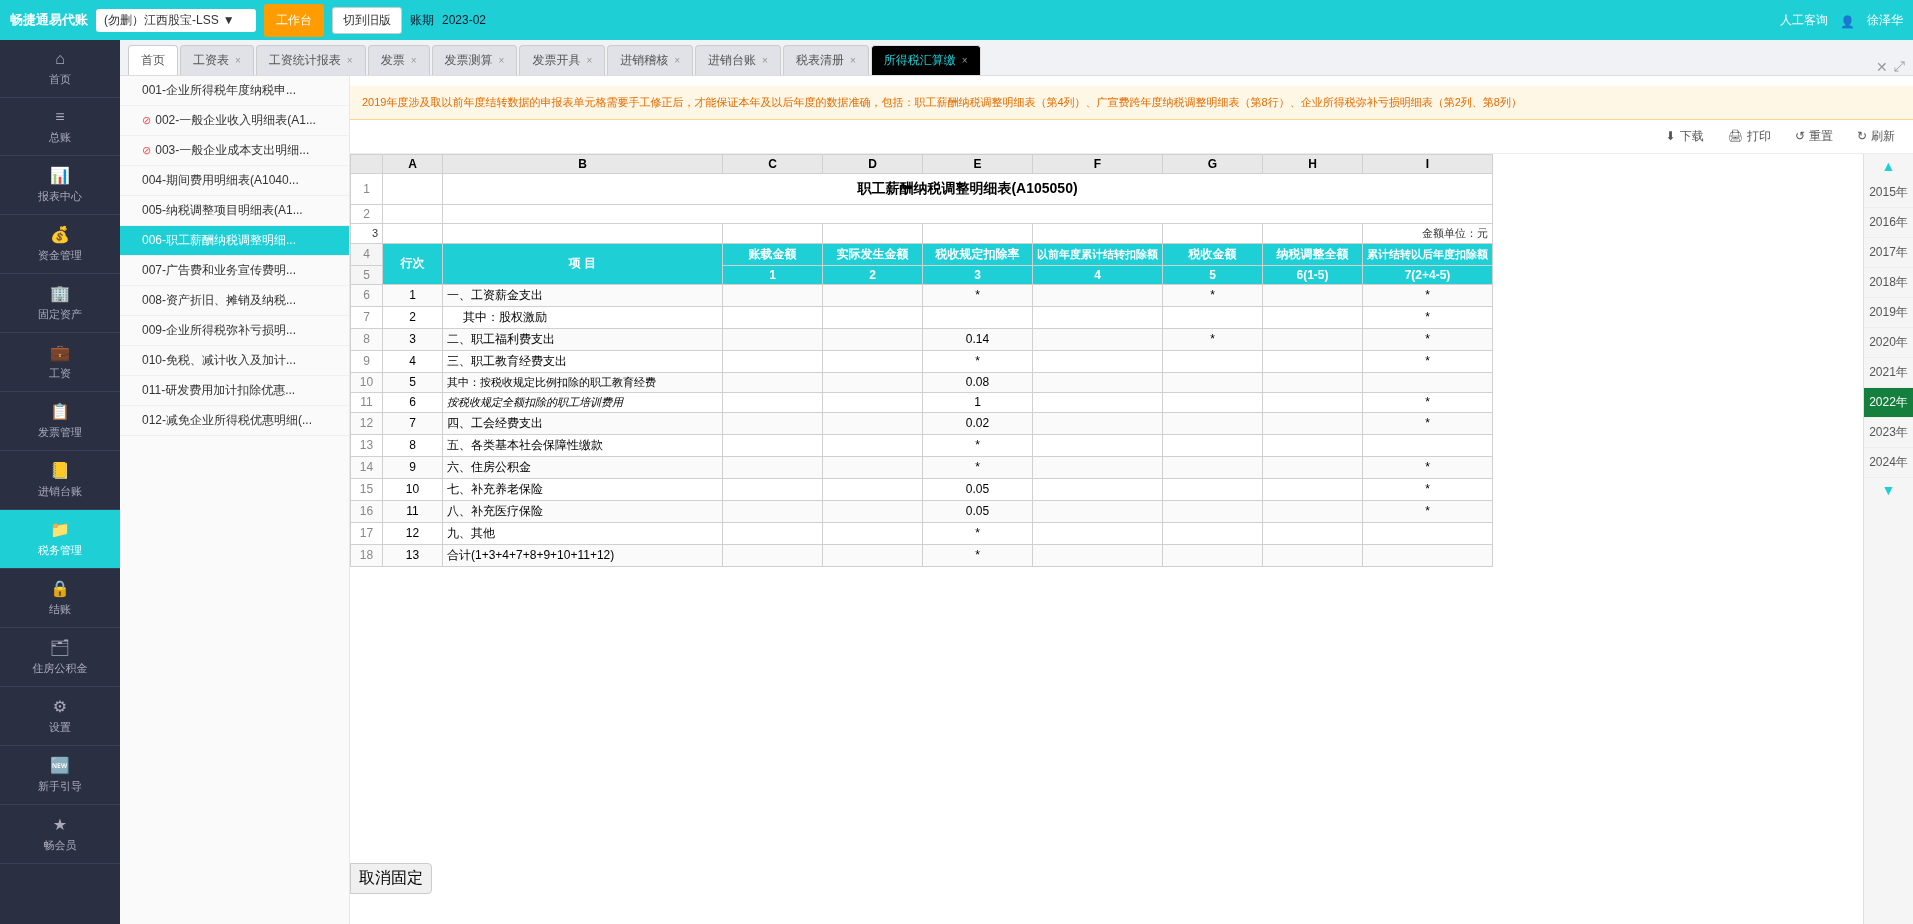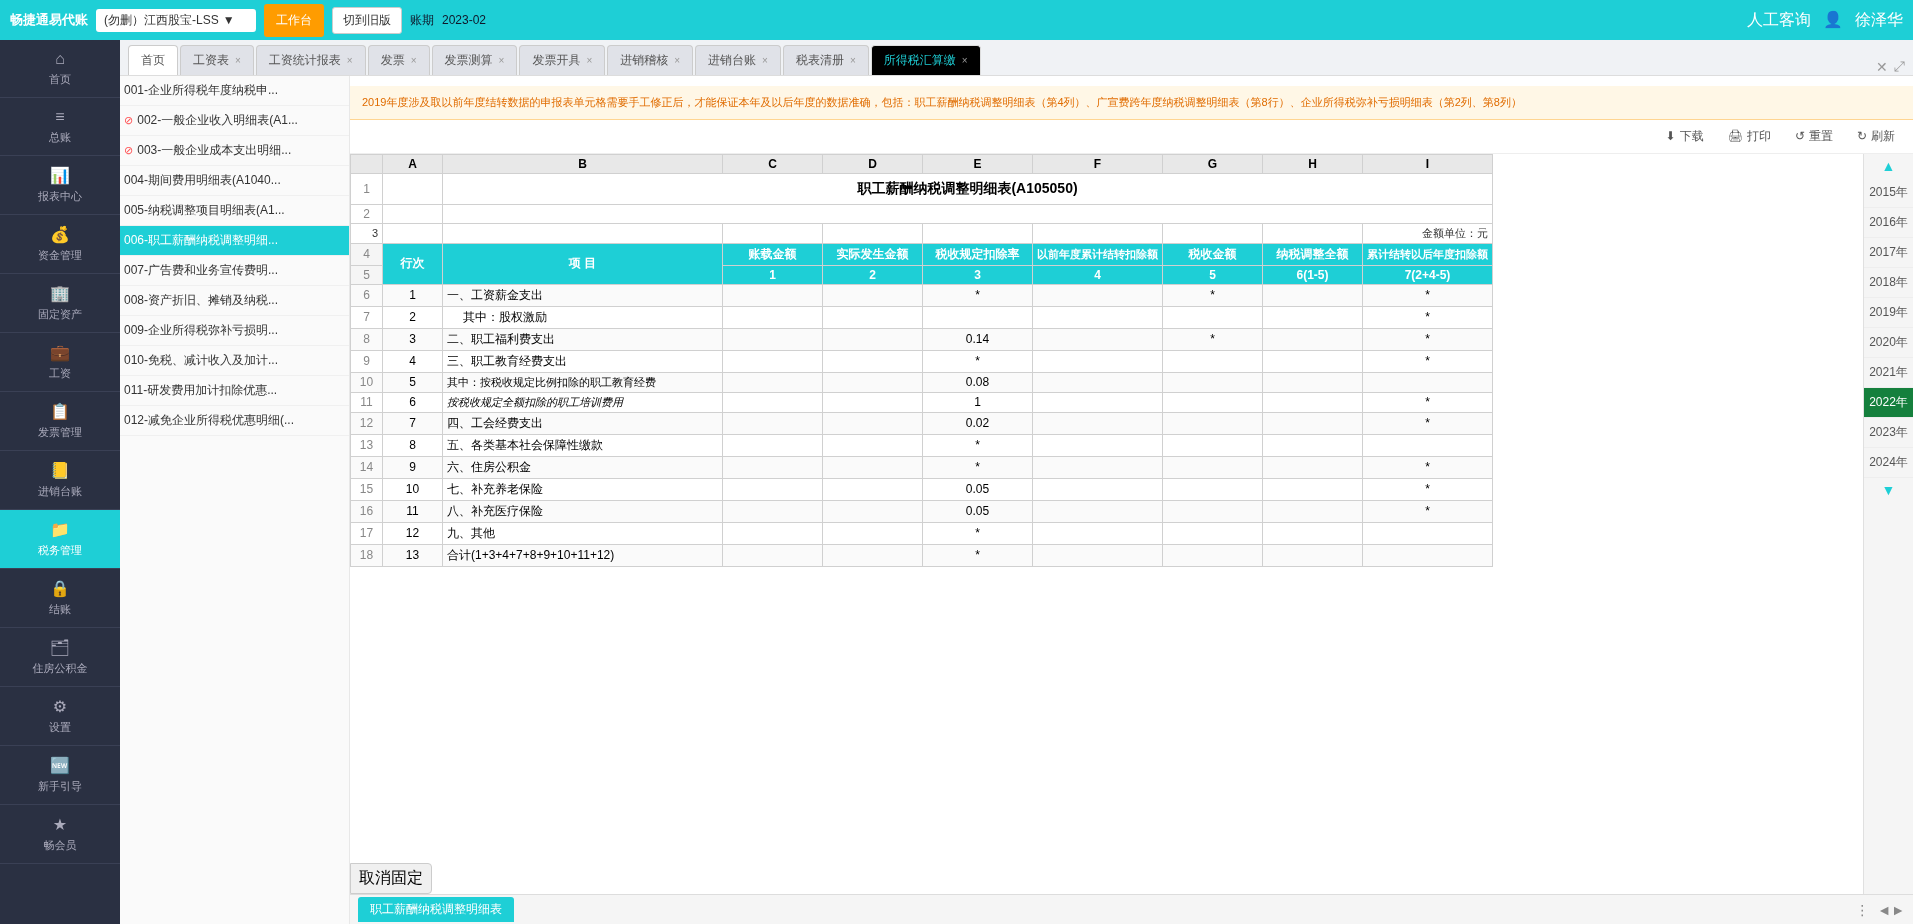--- a/index.html
+++ b/index.html
@@ -21,21 +21,21 @@
     }
     .top-bar-btn {
       background: #ff9c00; color: white; border: none; border-radius: 3px;
       padding: 8px 12px; font-size: 12px; cursor: pointer;
     }
     .top-bar-btn-outline {
       background: white; color: #333; border: 1px solid #ccc; border-radius: 3px;
       padding: 4px 10px; font-size: 12px; cursor: pointer;
     }
     .period-label { color: #0f172a; font-size: 12px; }
-    .top-bar-right { margin-left: auto; display: flex; align-items: flex-start; gap: 12px; color: white; font-size: 16px; }
+    .top-bar-right { margin-left: auto; display: flex; align-items: flex-end; gap: 12px; color: white; font-size: 12px; }
 
     
     .main-layout { display: flex; flex: 1; overflow: hidden; }
 
     
     .sidebar {
       width: 120px; background: #2a3042; display: flex; flex-direction: column;
       flex-shrink: 0; overflow-y: auto;
     }
     .sidebar-item {
@@ -67,21 +67,21 @@
     
     .page-content { flex: 1; overflow: hidden; display: flex; flex-direction: column; background: white; }
 
     
     .sub-layout { display: flex; flex: 1; overflow: hidden; }
     .form-list-panel {
       width: 230px; background: #fafafa; border-right: 1px solid #e8e8e8;
       overflow-y: auto; flex-shrink: 0;
     }
     .form-list-item {
-      padding: 6px 4px; font-size: 12px; cursor: pointer; color: #333;
+      padding: 6px 22px; font-size: 12px; cursor: pointer; color: #333;
       border-bottom: 1px solid #f0f0f0; display: flex; align-items: center; gap: 4px;
     }
     .form-list-item.active { background: #1ecfd6; color: white; }
     .form-list-item .warn-icon { color: #ff4d4f; font-size: 11px; }
 
     
     .right-panel { flex: 1; display: flex; flex-direction: column; overflow: hidden; position: relative; margin-top: 10px; }
 
     
     .warning-bar {
@@ -606,26 +606,20 @@
                 <div class="year-item">2019年</div>
                 <div class="year-item">2020年</div>
                 <div class="year-item">2021年</div>
                 <div class="year-item active">2022年</div>
                 <div class="year-item">2023年</div>
                 <div class="year-item">2024年</div>
                 <div class="year-nav-btn">▼</div>
               </div>
             </div>
 
-            <div class="bottom-bar">
-              <div class="sheet-tab">职工薪酬纳税调整明细表</div>
-              <span style="margin-left:auto;color:#888;font-size:14px;cursor:pointer;">⋮</span>
-              <span style="margin-left:8px;color:#888;font-size:14px;cursor:pointer;">◄</span>
-              <span style="color:#888;font-size:14px;cursor:pointer;">►</span>
-            </div>
 
             <div style="position:absolute; bottom:30px; left:0; padding:4px 8px; background:#f0f0f0; border:1px solid #ccc; border-radius:0 4px 4px 0; font-size:16px; cursor:pointer;">取消固定</div>
           </div>
         </div>
       </div>
     </div>
   </div>
 </div>
 
 </body></html>

